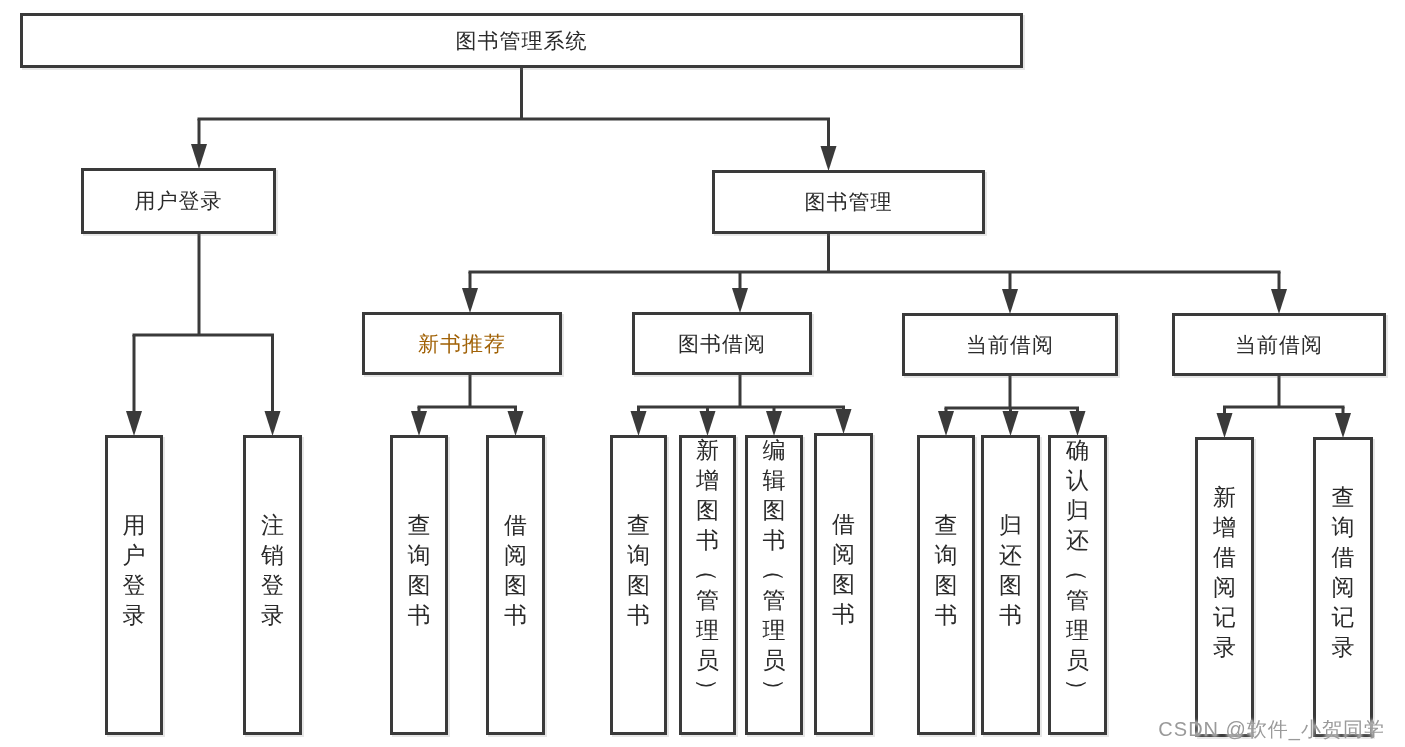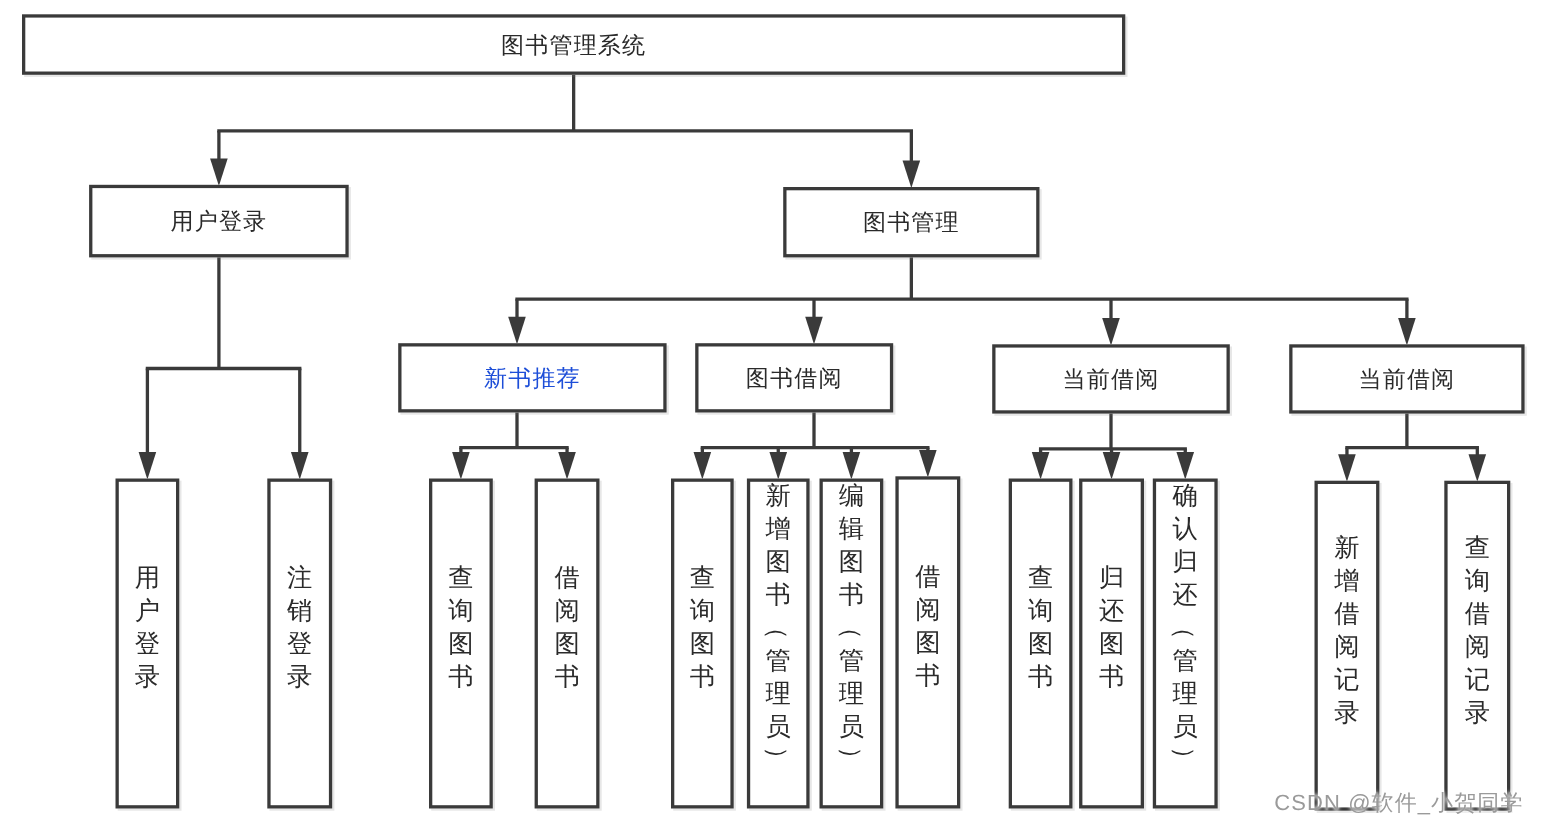--- a/index.html
+++ b/index.html
@@ -108,27 +108,27 @@
       <line x1="1223" y1="407" x2="1344.5" y2="407" stroke="#3a3a3a" stroke-width="3"></line>
       <line x1="1224.5" y1="407" x2="1224.5" y2="419" stroke="#3a3a3a" stroke-width="3"></line>
       <polygon points="1216.5,413 1232.5,413 1224.5,438" fill="#3a3a3a"></polygon>
       <line x1="1343" y1="407" x2="1343" y2="419" stroke="#3a3a3a" stroke-width="3"></line>
       <polygon points="1335,413 1351,413 1343,438" fill="#3a3a3a"></polygon>
     </svg>
   <div id="watermark" style="color: rgb(154, 154, 154);">CSDN @软件_小贺同学</div>
 <div class="node horiz" style="left: 20px; top: 13px; width: 1003px; height: 55px; border-color: rgb(58, 58, 58); color: rgb(42, 42, 42);">
       <span class="hlabel">图书管理系统</span>
     </div>
-    <div class="node horiz" style="left: 81px; top: 168px; width: 236px; height: 66px; border-color: rgb(58, 58, 58); color: rgb(42, 42, 42);">
+    <div class="node horiz" style="left: 81px; top: 168px; width: 195px; height: 66px; border-color: rgb(58, 58, 58); color: rgb(42, 42, 42);">
       <span class="hlabel">用户登录</span>
     </div>
-    <div class="node horiz" style="left: 712px; top: 170px; width: 233px; height: 64px; border-color: rgb(58, 58, 58); color: rgb(42, 42, 42);">
+    <div class="node horiz" style="left: 712px; top: 170px; width: 273px; height: 64px; border-color: rgb(58, 58, 58); color: rgb(42, 42, 42);">
       <span class="hlabel">图书管理</span>
     </div>
-    <div class="node horiz" style="left: 362px; top: 312px; width: 244px; height: 63px; border-color: rgb(58, 58, 58); color: #1d4ed8;">
+    <div class="node horiz" style="left: 362px; top: 312px; width: 200px; height: 63px; border-color: rgb(58, 58, 58); color: #a16207;">
       <span class="hlabel">新书推荐</span>
     </div>
     <div class="node horiz" style="left: 632px; top: 312px; width: 180px; height: 63px; border-color: rgb(58, 58, 58); color: rgb(42, 42, 42);">
       <span class="hlabel">图书借阅</span>
     </div>
     <div class="node horiz" style="left: 902px; top: 313px; width: 216px; height: 63px; border-color: rgb(58, 58, 58); color: rgb(42, 42, 42); font-family: Liberation Mono, monospace;">
       <span class="hlabel">当前借阅</span>
     </div>
     <div class="node horiz" style="left: 1172px; top: 313px; width: 214px; height: 63px; border-color: rgb(58, 58, 58); color: rgb(42, 42, 42);">
       <span class="hlabel">当前借阅</span>

